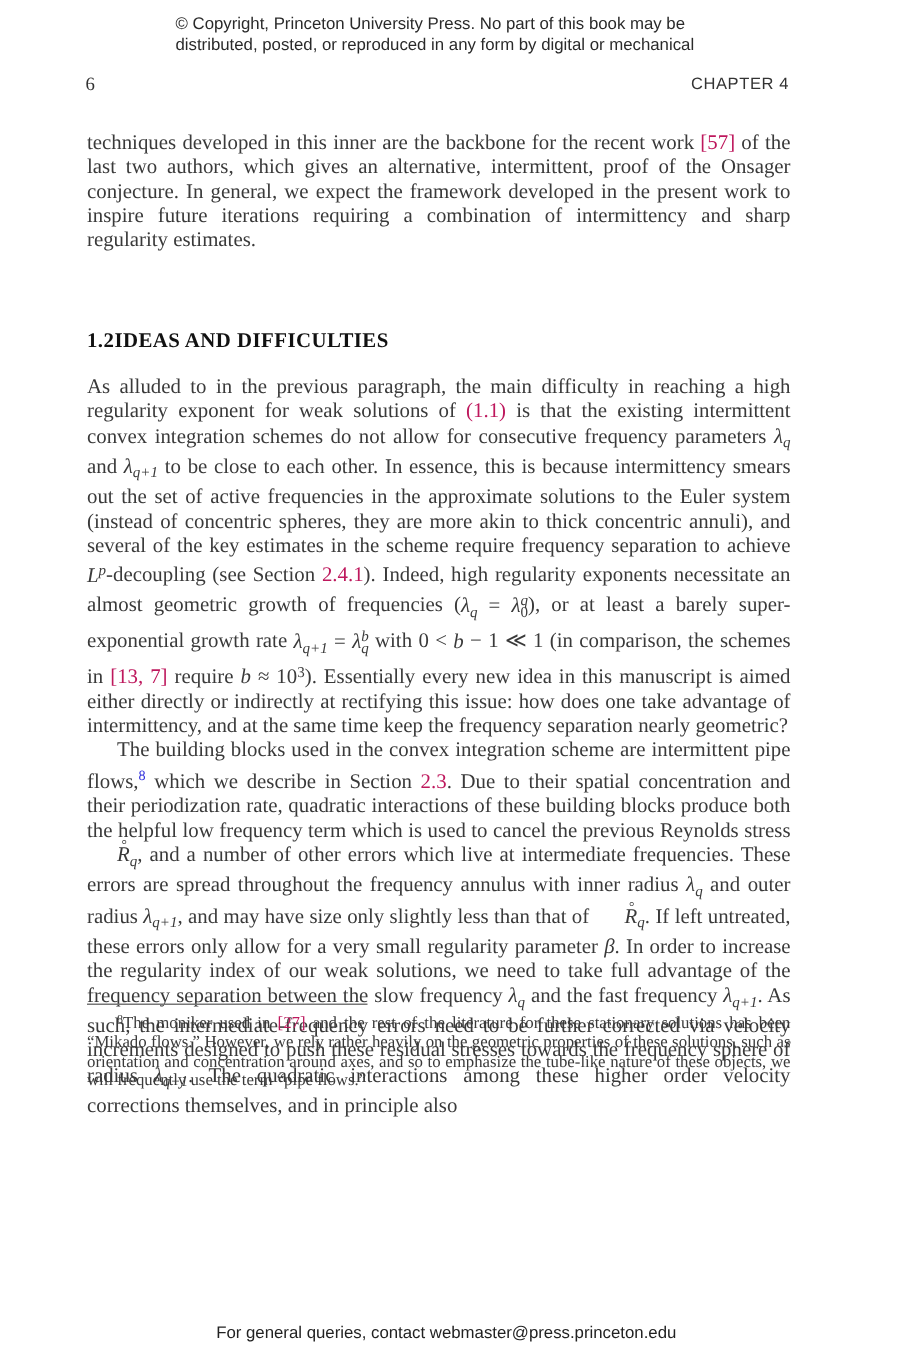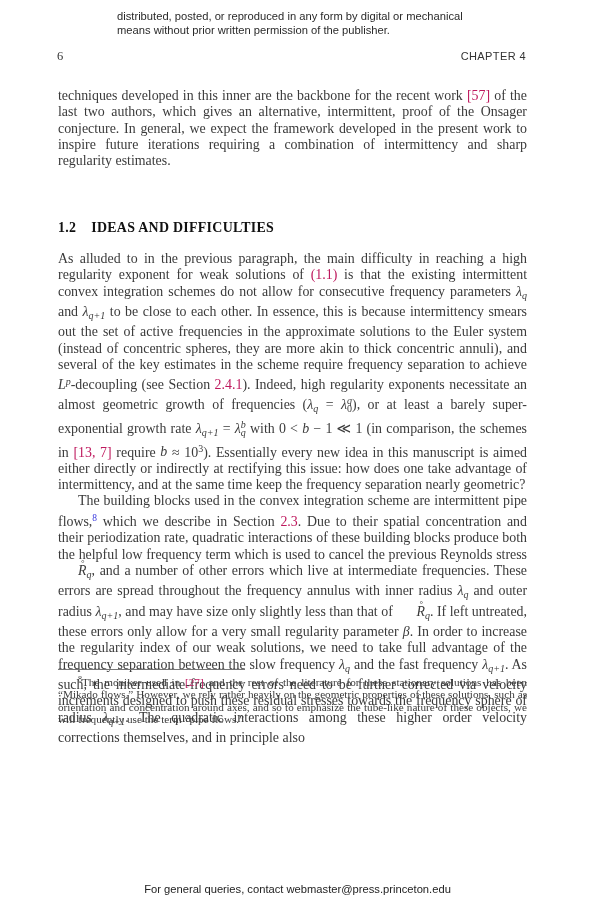--- a/index.html
+++ b/index.html
@@ -23,21 +23,21 @@
     color: #3a3a3a; text-align: justify;
   }
   .body-text p { margin: 0; }
   .body-text p.indent { text-indent: 20px; }
   #para-intro { top: 88px; }
   #section-heading {
     position: absolute; left: 58px; top: 220px;
     font-family: "Liberation Serif", serif; font-weight: bold; font-size: 13.9px; color: #111;
     letter-spacing: 0.3px;
   }
-  #section-heading .num { margin-right: 15px; }
+  #section-heading .num { }
   #section-body { top: 251px; }
   .link { color: #be185d; }
   .math { font-style: italic; margin-top: 32px; }
   .sub { font-size: 0.72em; vertical-align: -0.3em; font-style: italic; }
   .sup { font-size: 0.72em; vertical-align: 0.45em; }
   .supfn { font-size: 0.68em; vertical-align: 0.55em; color: #3333dd; }
   .rring { position: relative; display: inline-block; }
   .rring::before {
     content: "°"; position: absolute; left: 3px; top: -8px; font-size: 9px; font-style: normal;
   }
@@ -54,22 +54,22 @@
   .frac { font-size: 0.85em; }
   #bottom-contact {
     position: absolute; left: 0; width: 595px; top: 883px; text-align: center;
     font-family: "Liberation Sans", sans-serif; font-size: 11.2px; color: #222;
   }
 </style>
 </head>
 <body>
 
 <div id="copyright">
+  <div>© Copyright, Princeton University Press. No part of this book may be</div>
   <div>distributed, posted, or reproduced in any form by digital or mechanical</div>
-  <div>means without prior written permission of the publisher.</div>
 </div>
 
 <div id="page-number">6</div>
 <div id="running-head">CHAPTER 4</div>
 
 <div id="para-intro" class="body-text">
   <p><span>techniques developed in this inner are the backbone for the recent work </span><a class="link">[57]</a><span> of the last two authors, which gives an alternative, intermittent, proof of the Onsager conjecture. In general, we expect the framework developed in the present work to inspire future iterations requiring a combination of intermittency and sharp regularity estimates.</span></p>
 </div>
 
 <div id="section-heading">

